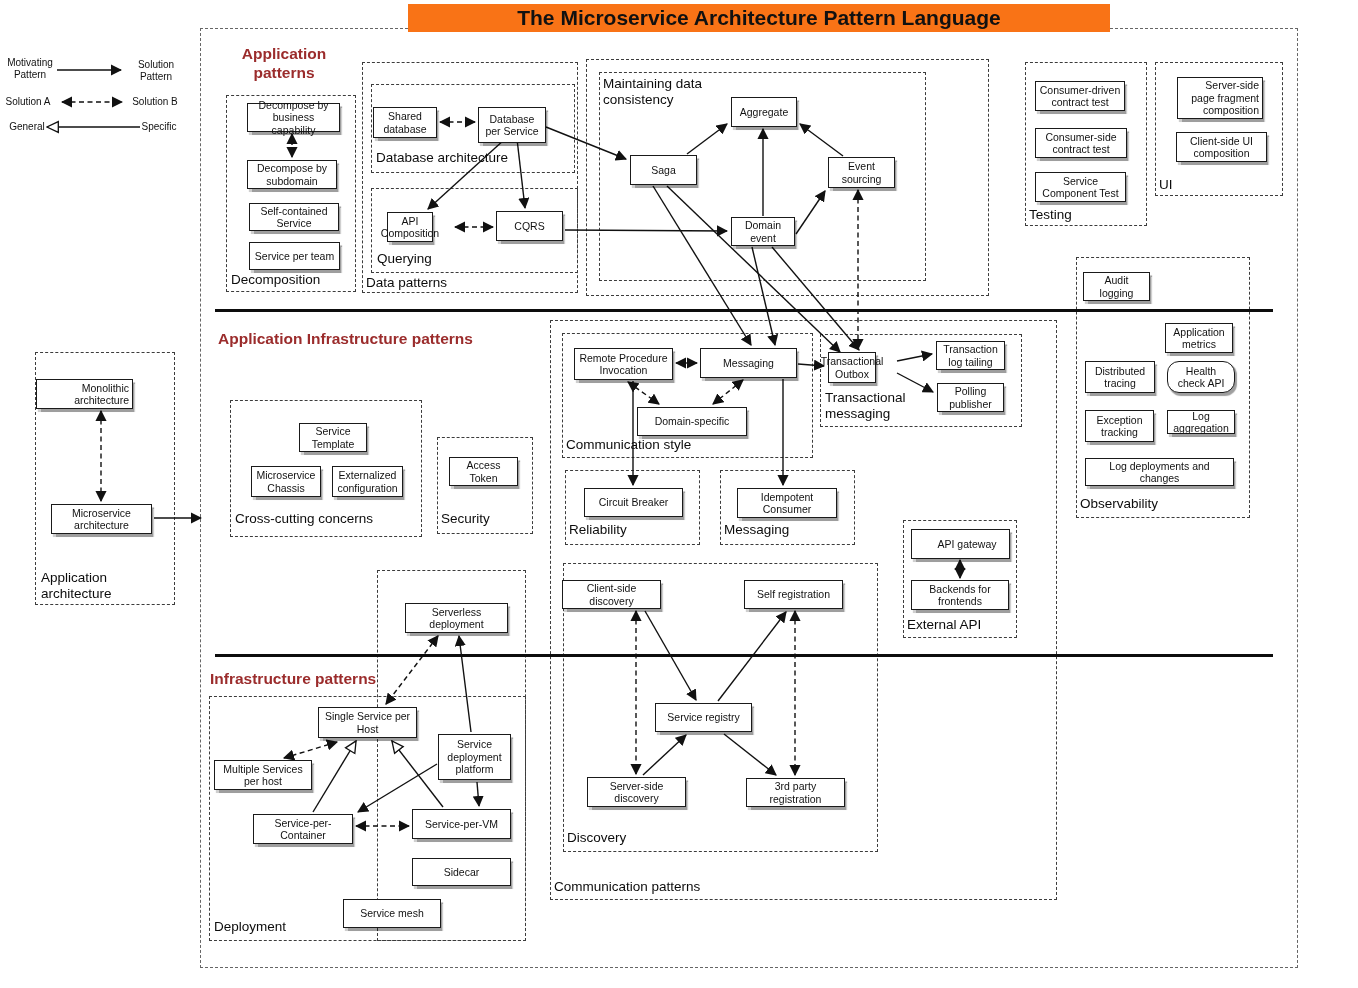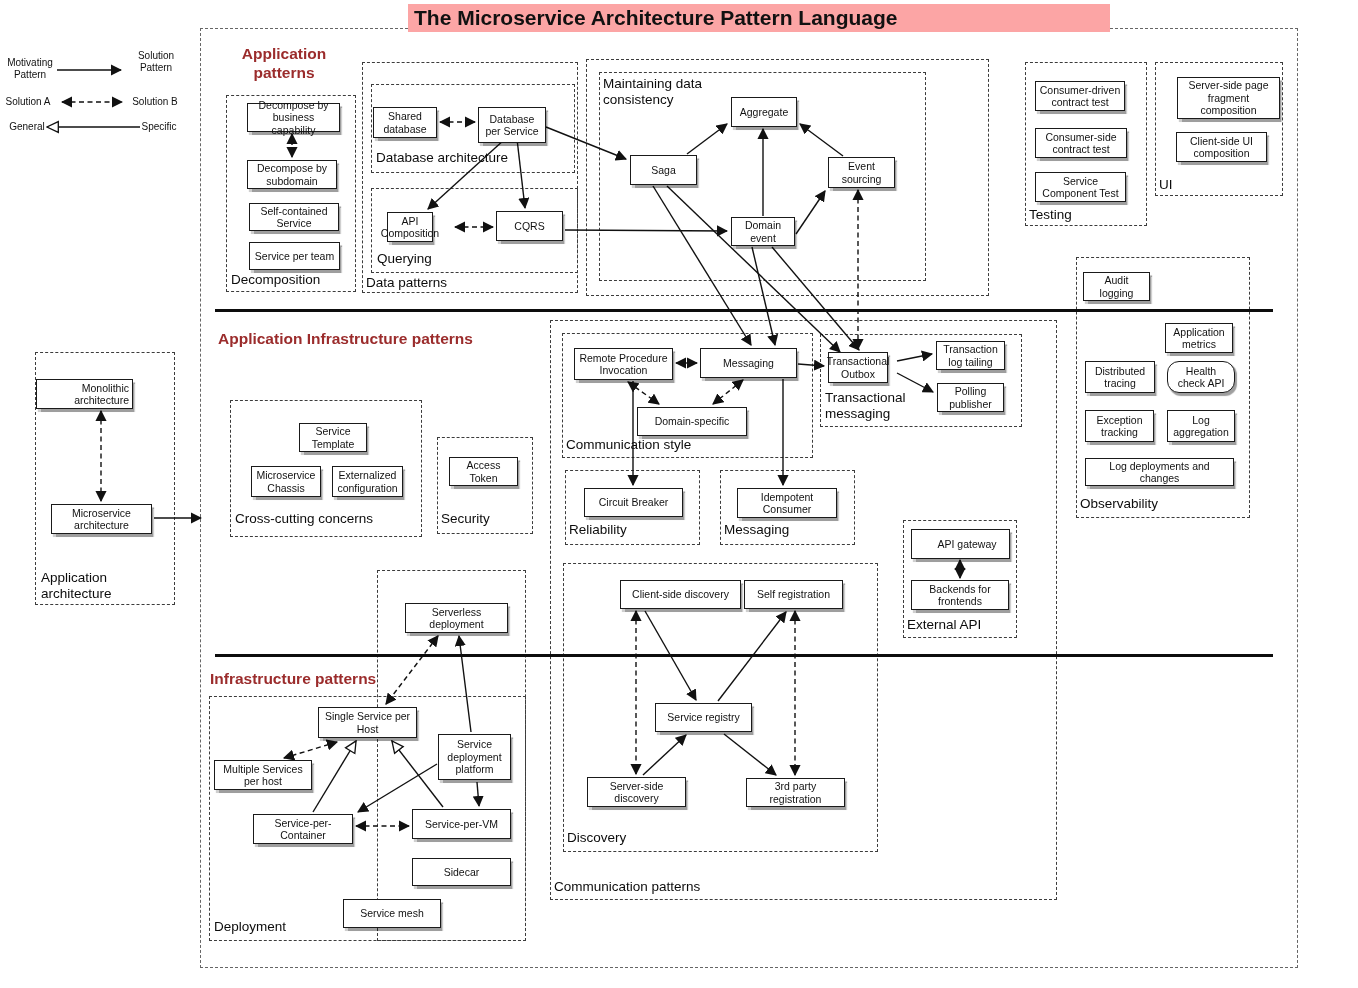--- a/index.html
+++ b/index.html
@@ -10,33 +10,33 @@
   .group{position:absolute;border:1.5px dashed #3c3c3c;box-sizing:border-box;z-index:1;background:transparent;}
   .divider{position:absolute;height:3px;background:#0d0d0d;z-index:2;}
   svg.edges{position:absolute;left:0;top:0;z-index:3;pointer-events:none;}
   .node{position:absolute;background:#fff;border:1.4px solid var(--ink);
         box-shadow:2px 2.5px 1px rgba(0,0,0,0.38);
         display:flex;align-items:center;justify-content:center;text-align:center;
         font-size:10.5px;line-height:1.18;padding:1px 3px;box-sizing:border-box;z-index:4;}
   .glabel{position:absolute;font-size:13.5px;color:#0c0c0c;z-index:5;white-space:nowrap;}
   .glabel.two{white-space:normal;line-height:1.15;}
   .heading{position:absolute;color:var(--red);font-weight:bold;font-size:15.5px;z-index:5;line-height:1.25;}
-  .title{position:absolute;left:408px;top:4px;width:690px;font-size:21px;
-         font-weight:bold;background:#fca5a5;z-index:6;padding:2px 6px;}
+  .title{position:absolute;left:408px;top:4px;width:690px;text-align:center;font-size:21px;
+         font-weight:bold;background:#f97316;z-index:6;padding:2px 6px;}
   .legend-text{position:absolute;font-size:10px;text-align:center;line-height:1.2;z-index:5;}
 </style>
 </head>
 <body>
 
 <div id="canvas">
 
   <div class="title">The Microservice Architecture Pattern Language</div>
 
   <div class="legend-text" style="left:6px;top:57px;width:48px;">Motivating Pattern</div>
-  <div class="legend-text" style="left:131px;top:50px;width:50px;">Solution Pattern</div>
+  <div class="legend-text" style="left:131px;top:59px;width:50px;">Solution Pattern</div>
   <div class="legend-text" style="left:3px;top:96px;width:50px;">Solution A</div>
   <div class="legend-text" style="left:130px;top:96px;width:50px;">Solution B</div>
   <div class="legend-text" style="left:8px;top:121px;width:38px;">General</div>
   <div class="legend-text" style="left:139px;top:121px;width:40px;">Specific</div>
 
   <div class="outer" style="left:200px;top:28px;width:1098px;height:940px;"></div>
 
   <div class="divider" style="left:215px;top:309px;width:1058px;"></div>
   <div class="divider" style="left:215px;top:654px;width:1058px;"></div>
 
@@ -145,55 +145,55 @@
 
   <div class="node" style="left:731px;top:97px;width:66px;height:30px;">Aggregate</div>
   <div class="node" style="left:630px;top:155px;width:67px;height:30px;">Saga</div>
   <div class="node" style="left:828px;top:157px;width:67px;height:31px;">Event sourcing</div>
   <div class="node" style="left:731px;top:217px;width:64px;height:29px;">Domain event</div>
 
   <div class="node" style="left:1035px;top:81px;width:90px;height:30px;">Consumer-driven contract test</div>
   <div class="node" style="left:1035px;top:128px;width:92px;height:30px;">Consumer-side contract test</div>
   <div class="node" style="left:1035px;top:172px;width:91px;height:30px;">Service Component Test</div>
 
-  <div class="node" style="left:1177px;top:77px;width:103px;height:42px;">Server-side page fragment composition</div>
+  <div class="node" style="left:1177px;top:77px;width:86px;height:42px;text-align:right;">Server-side page fragment composition</div>
   <div class="node" style="left:1176px;top:132px;width:91px;height:30px;">Client-side  UI composition</div>
 
   <div class="node" style="left:1083px;top:272px;width:67px;height:29px;">Audit logging</div>
   <div class="node" style="left:1165px;top:323px;width:68px;height:30px;">Application metrics</div>
   <div class="node" style="left:1085px;top:361px;width:70px;height:32px;">Distributed tracing</div>
   <div class="node" style="left:1167px;top:361px;width:68px;height:32px;border-radius:12px;">Health check API</div>
   <div class="node" style="left:1085px;top:410px;width:69px;height:32px;">Exception tracking</div>
-  <div class="node" style="left:1167px;top:410px;width:68px;height:32px;">Log aggregation</div>
+  <div class="node" style="left:1167px;top:410px;width:68px;height:24px;">Log aggregation</div>
   <div class="node" style="left:1085px;top:458px;width:149px;height:28px;">Log deployments and changes</div>
 
   <div class="node" style="left:36px;top:379px;width:97px;height:30px;text-align:right;">Monolithic architecture</div>
   <div class="node" style="left:51px;top:504px;width:101px;height:30px;">Microservice architecture</div>
 
   <div class="node" style="left:299px;top:423px;width:68px;height:29px;">Service Template</div>
   <div class="node" style="left:251px;top:466px;width:70px;height:31px;">Microservice Chassis</div>
   <div class="node" style="left:332px;top:466px;width:71px;height:31px;">Externalized configuration</div>
 
   <div class="node" style="left:449px;top:457px;width:69px;height:29px;">Access Token</div>
 
   <div class="node" style="left:574px;top:348px;width:99px;height:32px;">Remote Procedure Invocation</div>
   <div class="node" style="left:700px;top:348px;width:97px;height:30px;">Messaging</div>
   <div class="node" style="left:637px;top:407px;width:110px;height:29px;">Domain-specific</div>
 
-  <div class="node" style="left:828px;top:352px;width:60px;height:31px;">Transactional Outbox</div>
+  <div class="node" style="left:828px;top:352px;width:48px;height:31px;">Transactional Outbox</div>
   <div class="node" style="left:936px;top:341px;width:69px;height:29px;">Transaction log tailing</div>
   <div class="node" style="left:937px;top:383px;width:67px;height:29px;">Polling publisher</div>
 
   <div class="node" style="left:584px;top:488px;width:99px;height:29px;">Circuit Breaker</div>
   <div class="node" style="left:737px;top:488px;width:100px;height:30px;">Idempotent Consumer</div>
 
   <div class="node" style="left:911px;top:529px;width:99px;height:30px;padding-left:16px;">API gateway</div>
   <div class="node" style="left:911px;top:580px;width:98px;height:30px;">Backends for frontends</div>
 
-  <div class="node" style="left:620px;top:580px;width:121px;height:29px;">Client-side discovery</div>
+  <div class="node" style="left:562px;top:580px;width:99px;height:29px;">Client-side discovery</div>
   <div class="node" style="left:744px;top:580px;width:99px;height:29px;">Self registration</div>
   <div class="node" style="left:655px;top:703px;width:97px;height:29px;">Service registry</div>
   <div class="node" style="left:587px;top:777px;width:99px;height:30px;">Server-side discovery</div>
   <div class="node" style="left:746px;top:778px;width:99px;height:29px;">3rd party registration</div>
 
   <div class="node" style="left:405px;top:603px;width:103px;height:30px;">Serverless deployment</div>
   <div class="node" style="left:318px;top:707px;width:99px;height:31px;">Single Service per Host</div>
   <div class="node" style="left:214px;top:760px;width:98px;height:30px;">Multiple Services per host</div>
   <div class="node" style="left:438px;top:734px;width:73px;height:46px;">Service deployment platform</div>
   <div class="node" style="left:253px;top:814px;width:100px;height:30px;">Service-per-Container</div>

